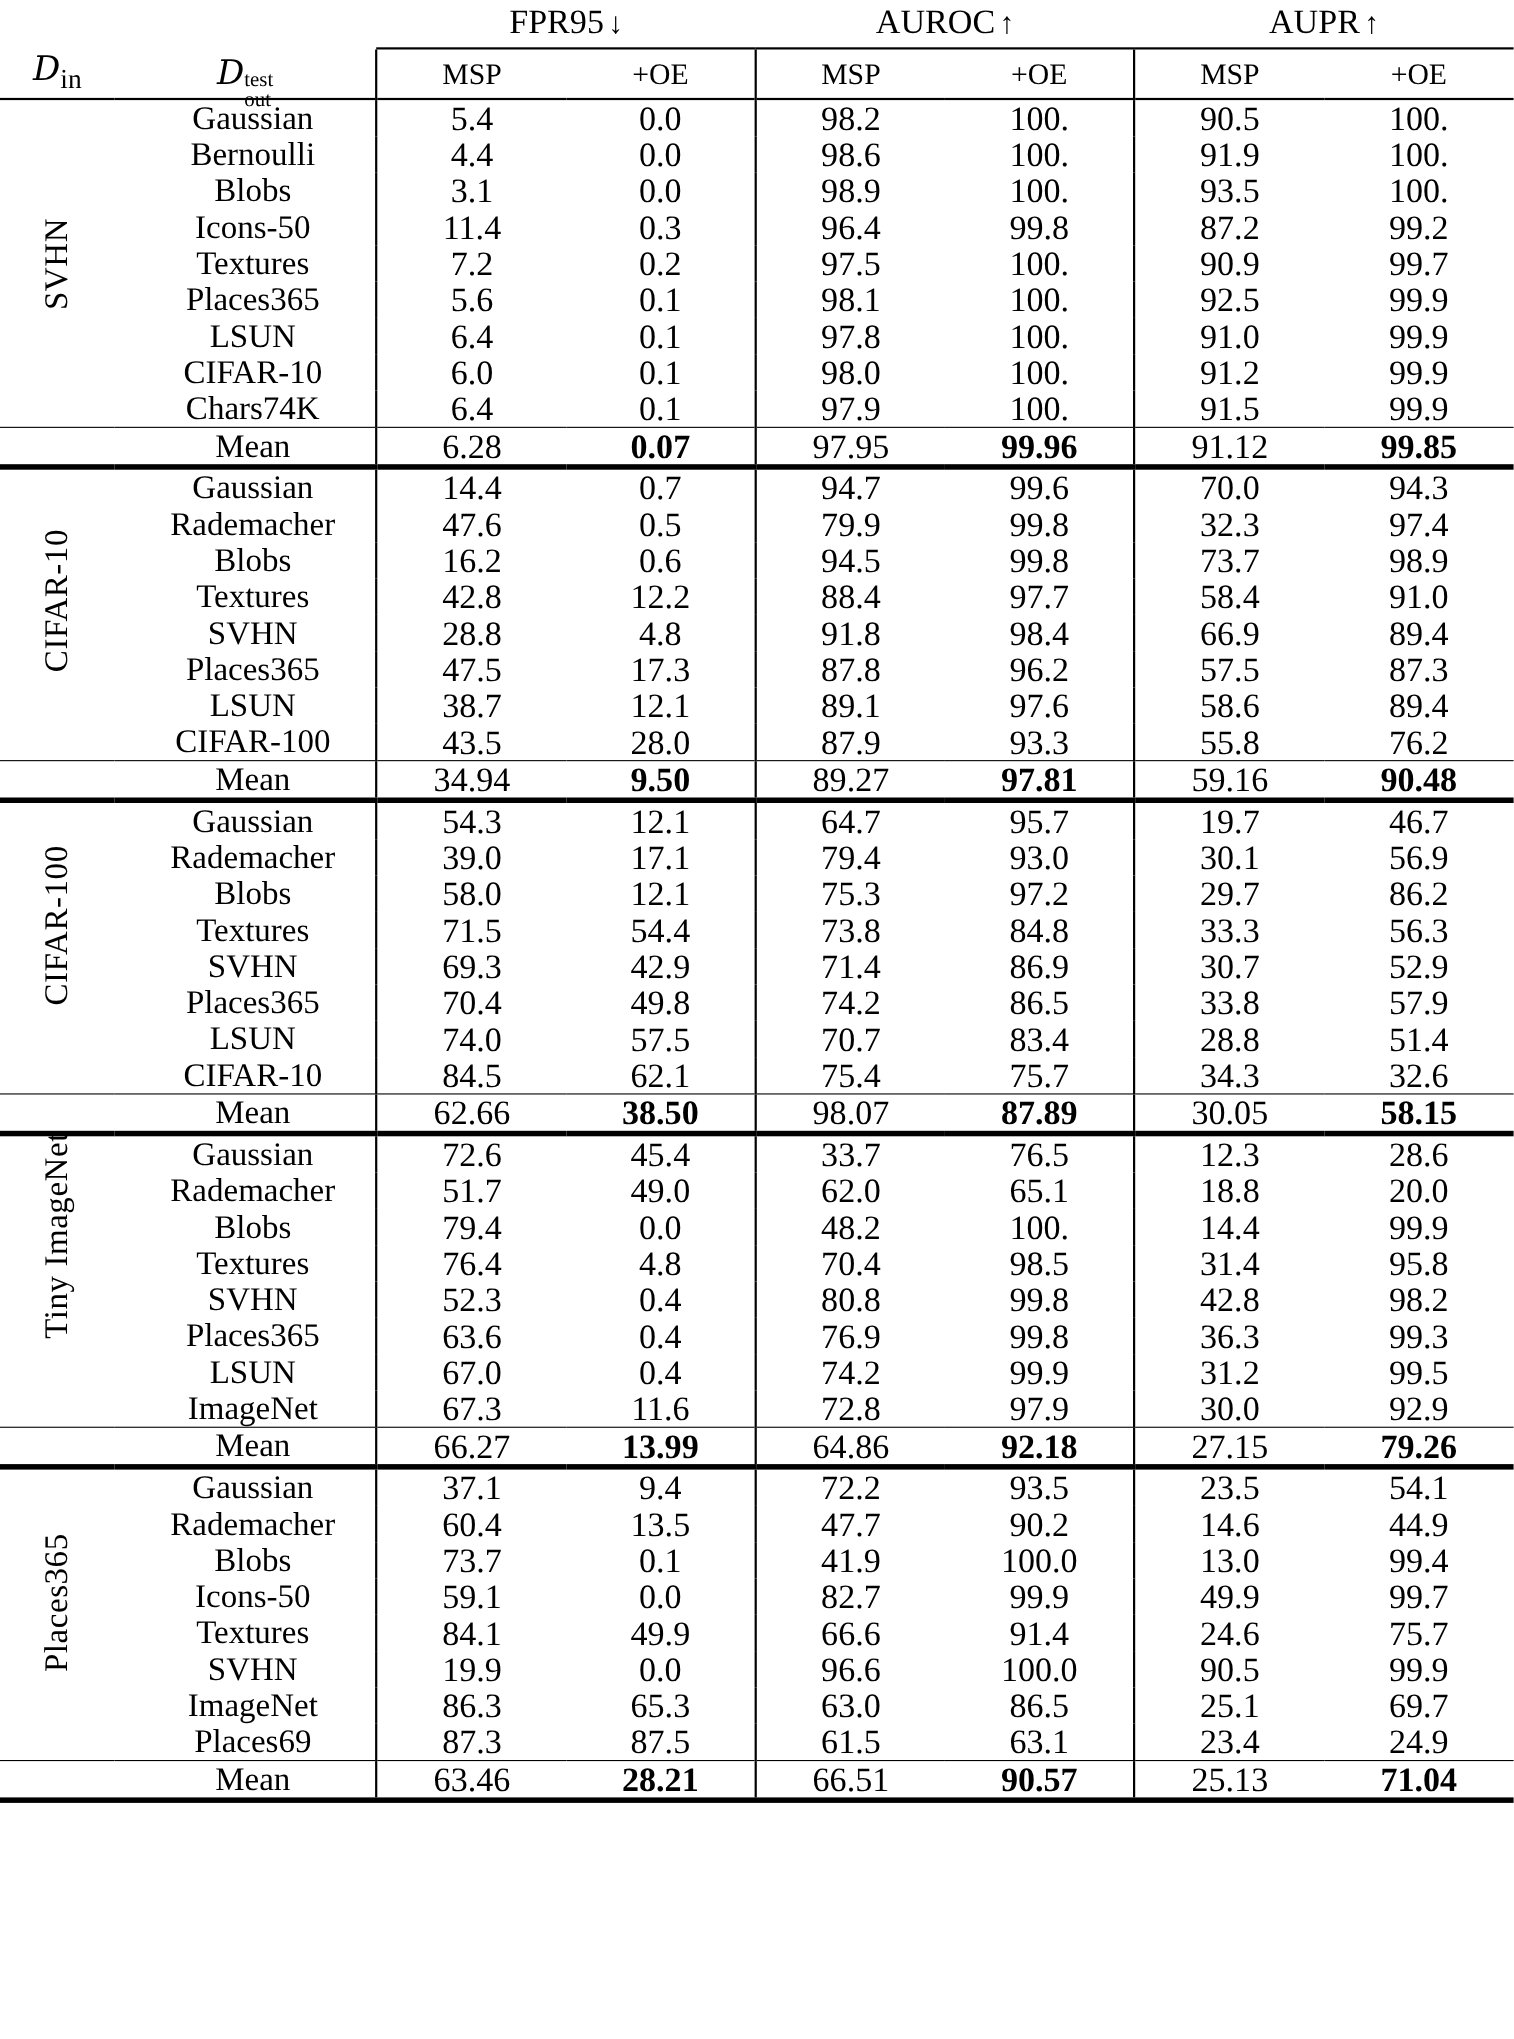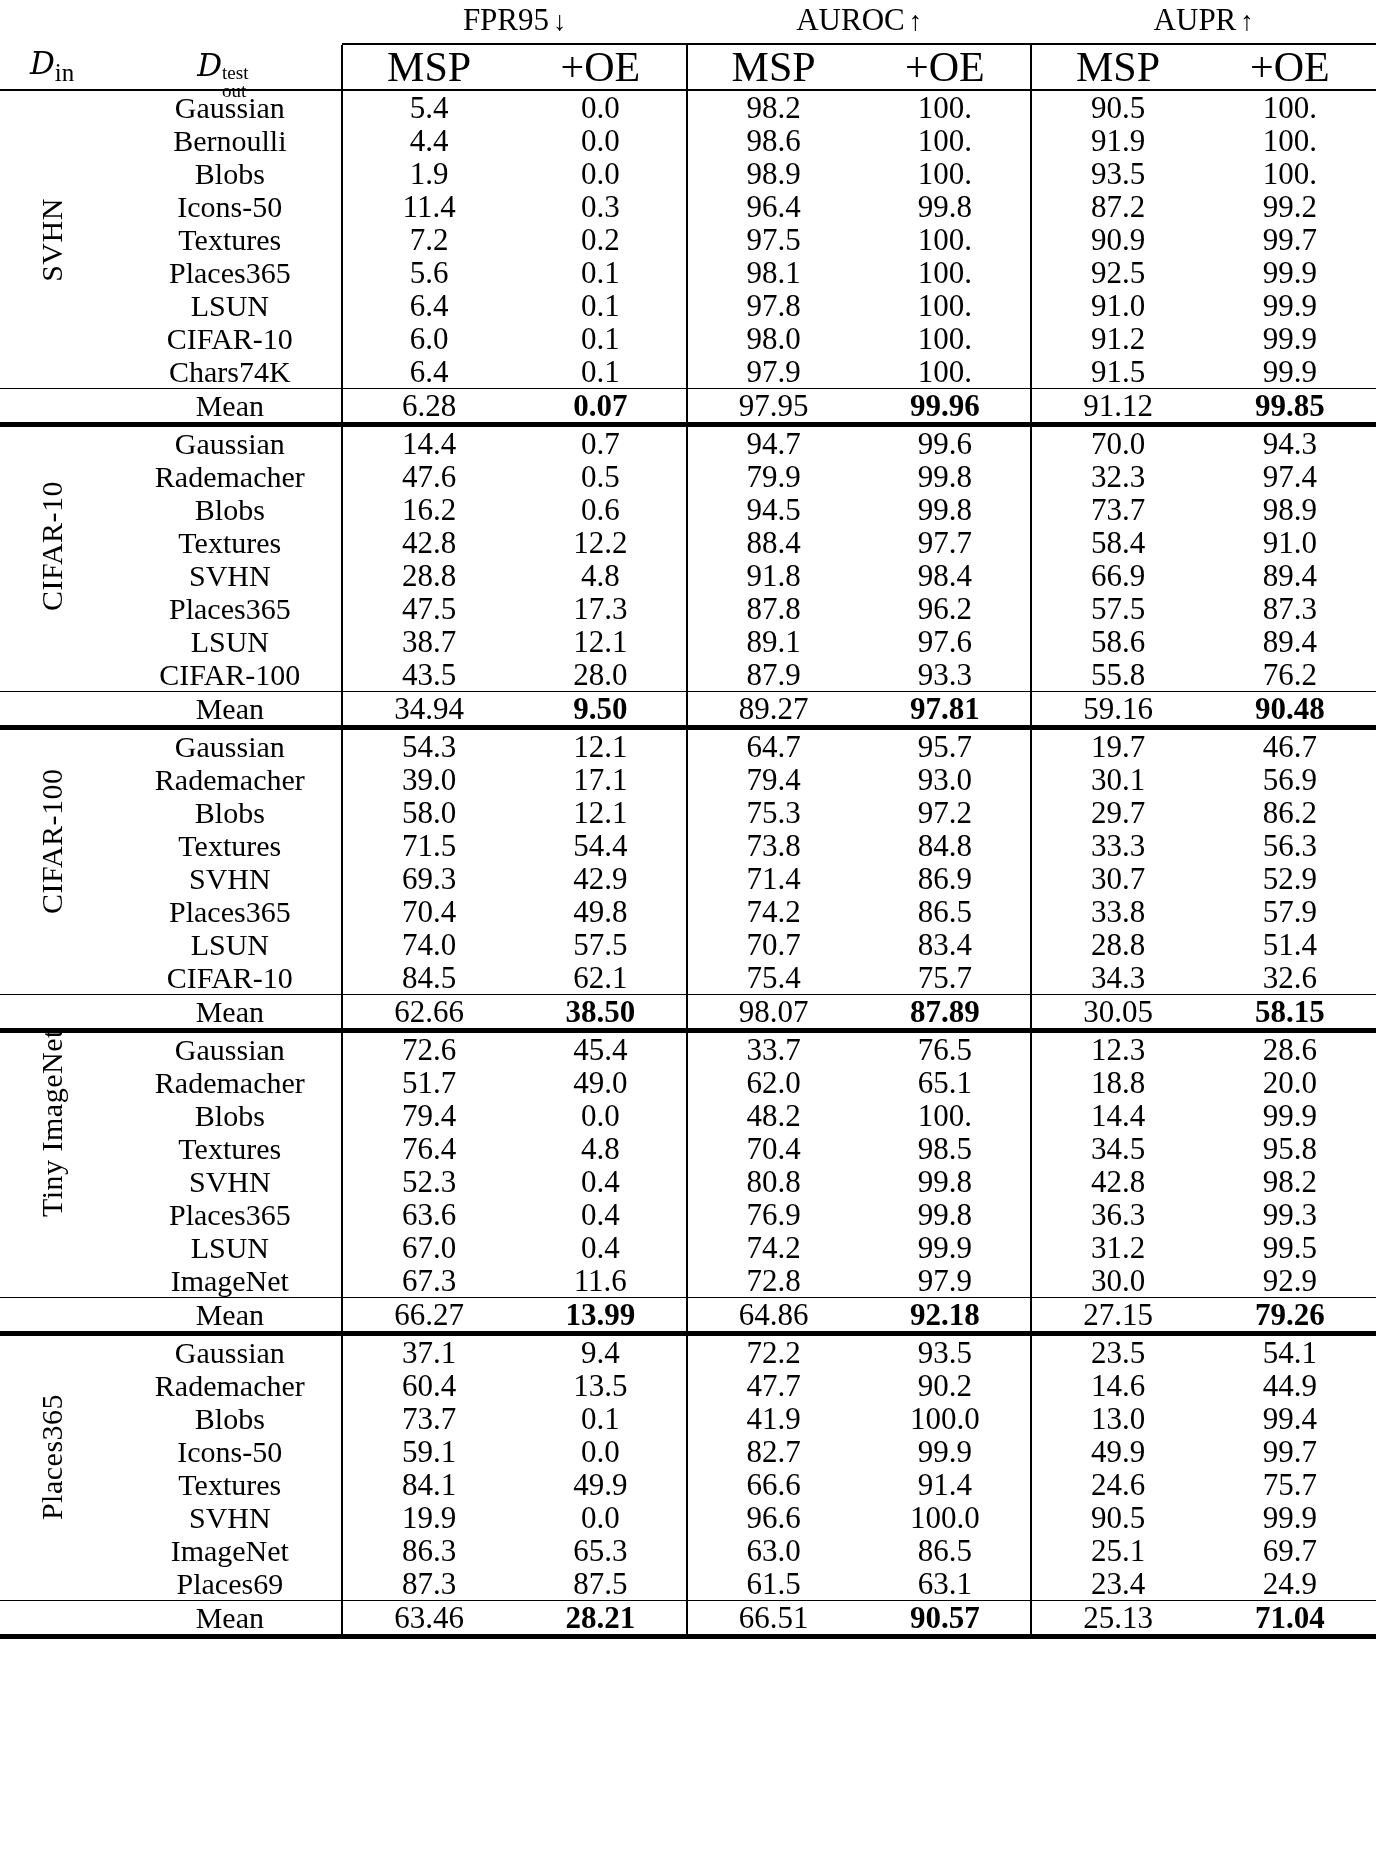--- a/index.html
+++ b/index.html
@@ -51,21 +51,21 @@
   }
   .grp-head .arrow { font-size: 27px; padding-left: 4px;}
   .grp-rule-cell { padding: 0; height: 2px; }
   .grp-rule {
     height: 0;
     border-top: 2px solid #000;
     width: 100%;
   }
   .sub-head {
     text-align: center;
-    font-size: 42px;
+    font-size: 27px;
     height: 44px;
     line-height: 44px;
   }
   .corner-head {
     text-align: center;
     font-size: 31px;
     vertical-align: bottom;
     padding-bottom: 2px;
   }
   .cal {
@@ -199,21 +199,21 @@
           <td class="rowlabel">Bernoulli</td>
           <td class="num vsep-l">4.4</td>
           <td class="num">0.0</td>
           <td class="num vsep-l">98.6</td>
           <td class="num">100.</td>
           <td class="num vsep-l">91.9</td>
           <td class="num">100.</td>
         </tr>
         <tr>
           <td class="rowlabel">Blobs</td>
-          <td class="num vsep-l">1.9</td>
+          <td class="num vsep-l">3.1</td>
           <td class="num">0.0</td>
           <td class="num vsep-l">98.9</td>
           <td class="num">100.</td>
           <td class="num vsep-l">93.5</td>
           <td class="num">100.</td>
         </tr>
         <tr>
           <td class="rowlabel">Icons-50</td>
           <td class="num vsep-l">11.4</td>
           <td class="num">0.3</td>
@@ -476,21 +476,21 @@
           <td class="num">100.</td>
           <td class="num vsep-l">14.4</td>
           <td class="num">99.9</td>
         </tr>
         <tr>
           <td class="rowlabel">Textures</td>
           <td class="num vsep-l">76.4</td>
           <td class="num">4.8</td>
           <td class="num vsep-l">70.4</td>
           <td class="num">98.5</td>
-          <td class="num vsep-l">34.5</td>
+          <td class="num vsep-l">31.4</td>
           <td class="num">95.8</td>
         </tr>
         <tr>
           <td class="rowlabel">SVHN</td>
           <td class="num vsep-l">52.3</td>
           <td class="num">0.4</td>
           <td class="num vsep-l">80.8</td>
           <td class="num">99.8</td>
           <td class="num vsep-l">42.8</td>
           <td class="num">98.2</td>

